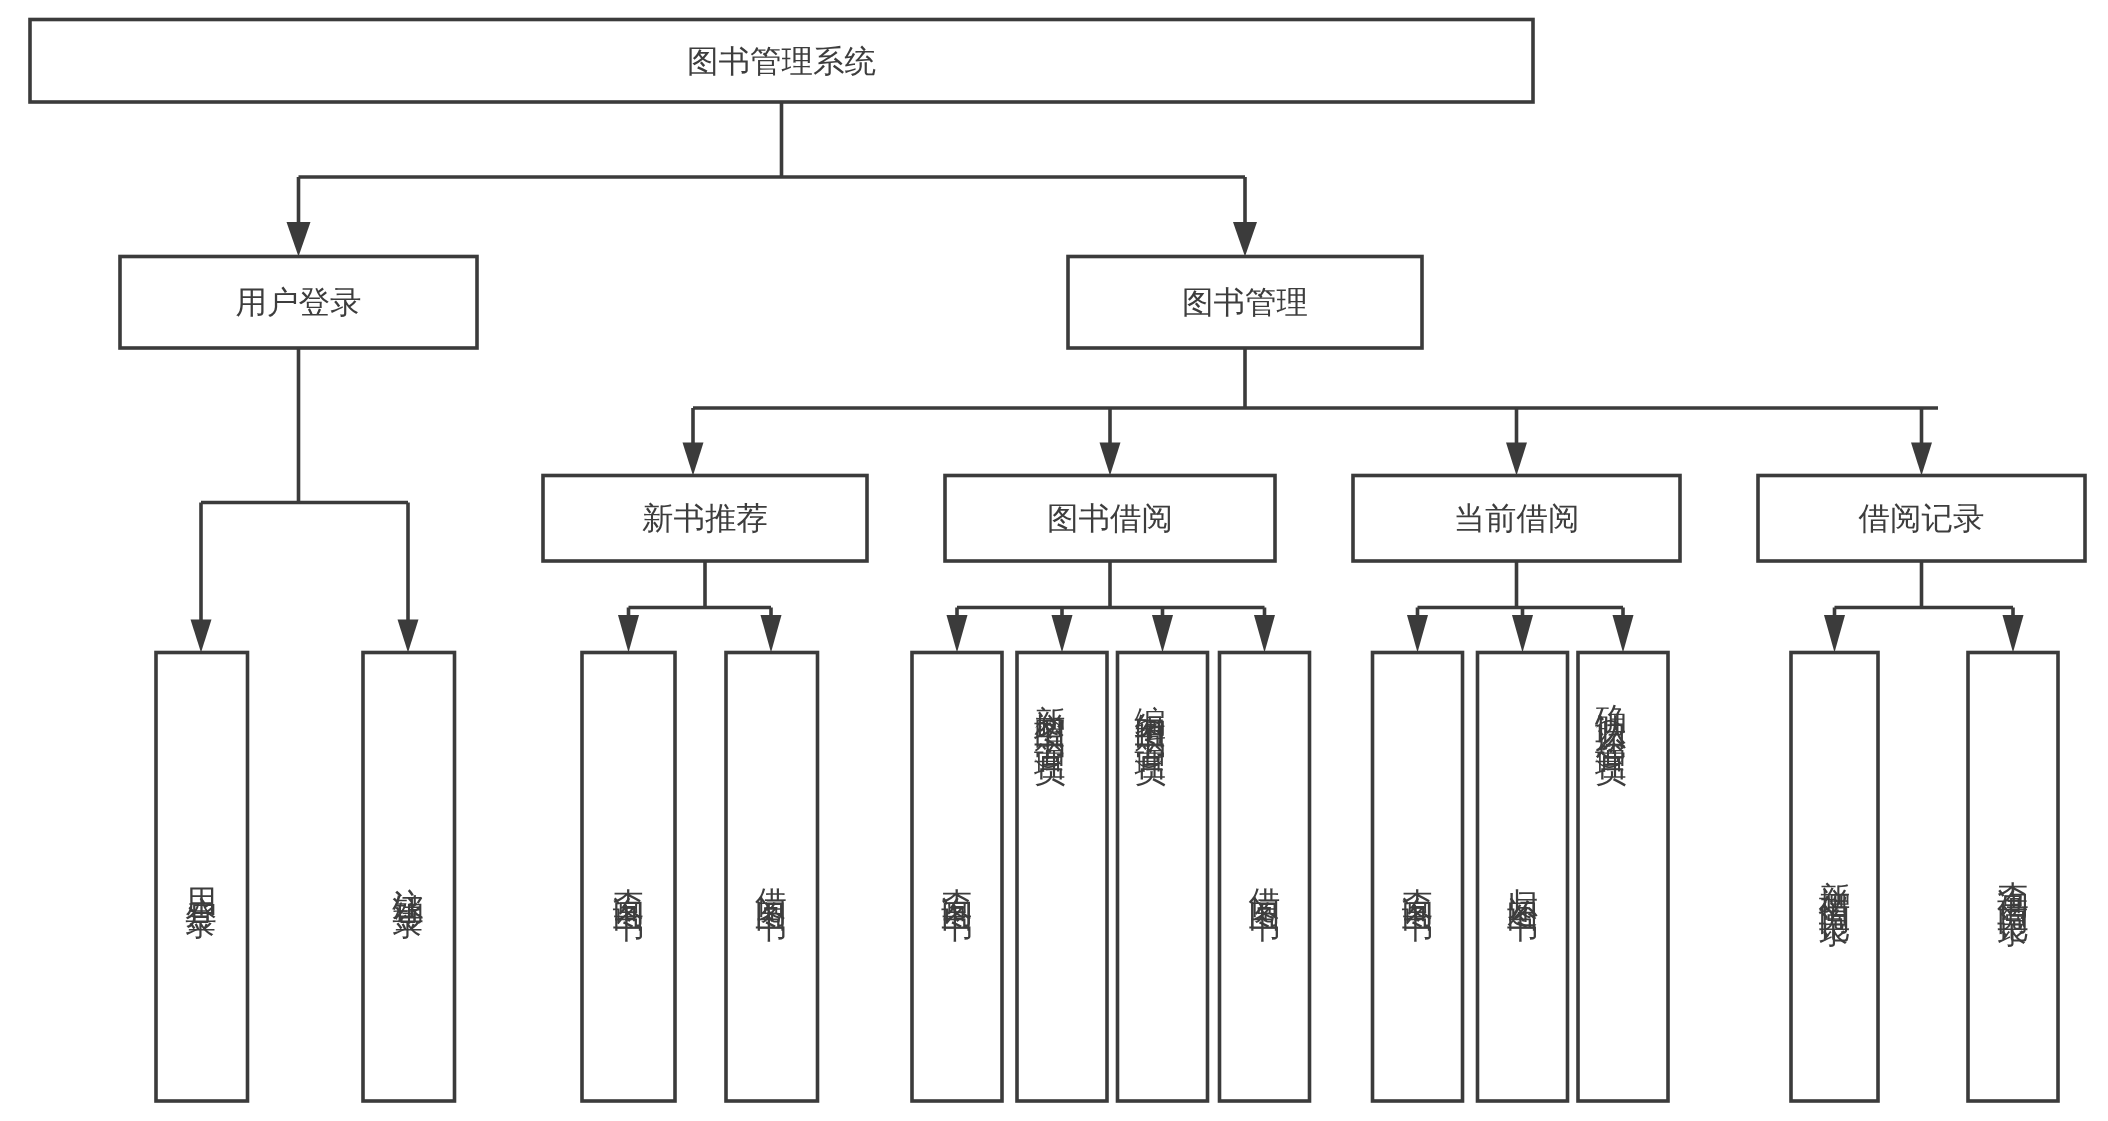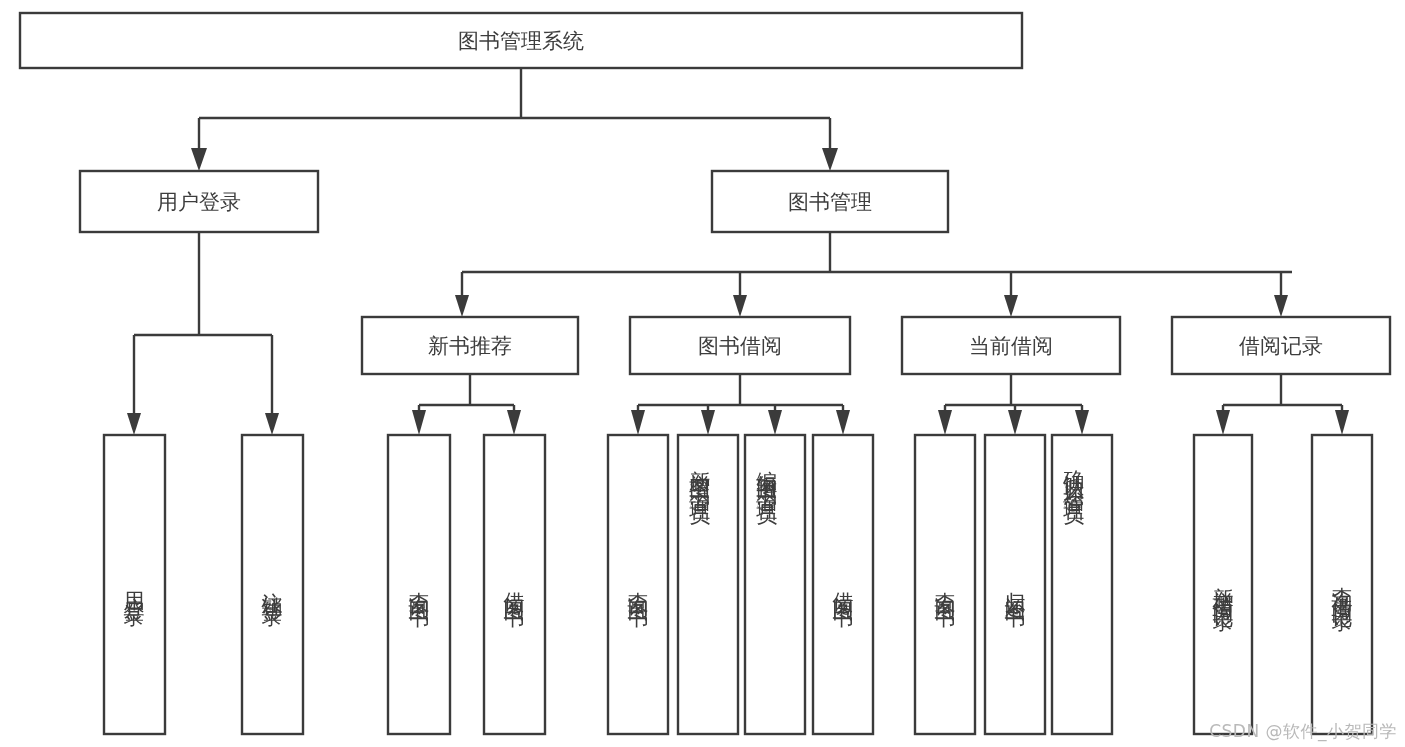--- a/index.html
+++ b/index.html
@@ -222,15 +222,14 @@
       <rect class="node-box" x="1194" y="435" width="58" height="299"></rect>
       <text class="node-label-v" x="1223" y="585">新增借阅记录</text>
     </g>
     <g>
       <rect class="node-box" x="1312" y="435" width="60" height="299"></rect>
       <text class="node-label-v" x="1342" y="585">查询借阅记录</text>
     </g>
 
   </svg>
 
-  <div class="watermark">CSDN @软件_小贺同学</div>
 
 </div>
 
 </body></html>

